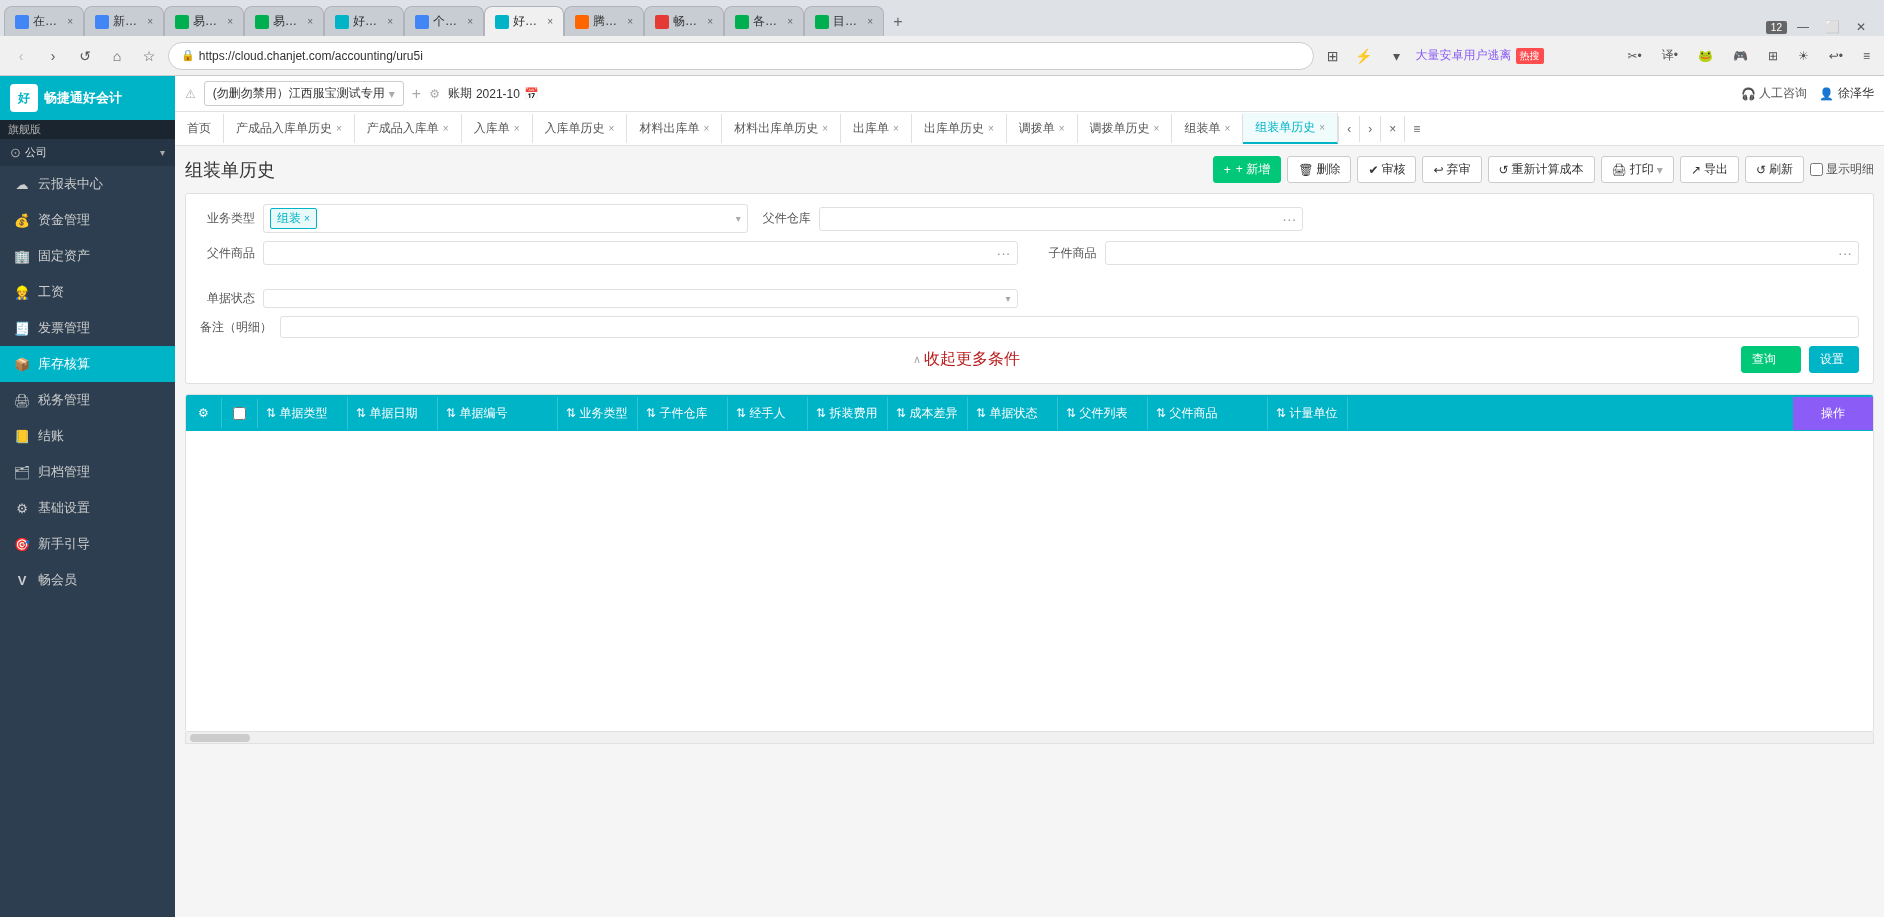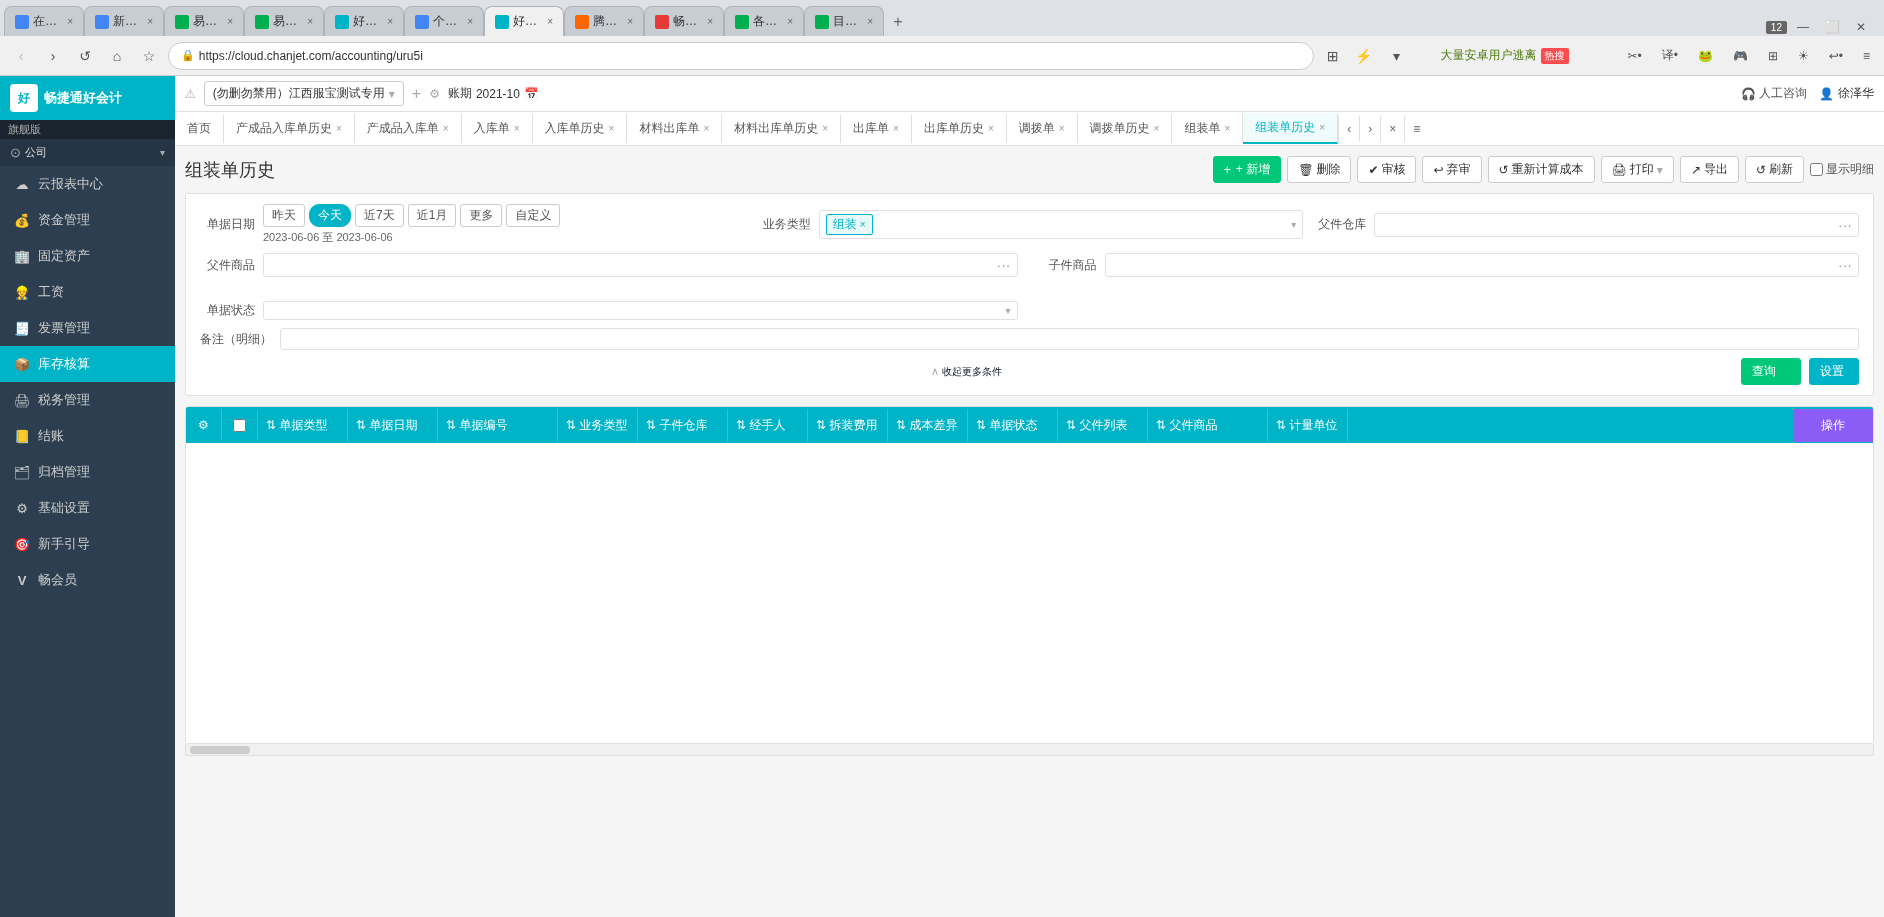--- a/index.html
+++ b/index.html
@@ -14,21 +14,21 @@
     .tab-close { margin-left: auto; color: #666; font-size: 10px; cursor: pointer; }
     .tab-new { width: 28px; height: 28px; display: flex; align-items: center; justify-content: center; font-size: 16px; color: #666; cursor: pointer; }
 
     .browser-toolbar { display: flex; align-items: center; height: 40px; background: #f0f0f0; padding: 0 8px; gap: 6px; border-bottom: 1px solid #ccc; }
     .nav-btn { width: 26px; height: 26px; border: none; background: transparent; cursor: pointer; color: #555; font-size: 14px; display: flex; align-items: center; justify-content: center; border-radius: 50%; }
     .nav-btn.disabled { color: #bbb; cursor: default; }
     .address-bar { flex: 1; height: 28px; border: 1px solid #ccc; border-radius: 14px; padding: 0 12px; font-size: 12px; background: white; display: flex; align-items: center; gap: 4px; }
     .address-bar-lock { color: #5a8a5a; font-size: 11px; }
     .address-text { color: #333; font-size: 12px; flex: 1; }
     .search-area { display: flex; align-items: center; gap: 4px; min-width: 200px; }
-    .search-text { font-size: 12px; color: #4d7c0f; margin-left: 25px; }
+    .search-text { font-size: 12px; color: #8b5cf6; }
     .hot-tag { background: #ff4d4f; color: white; font-size: 10px; padding: 1px 4px; border-radius: 2px; }
     .toolbar-icons { display: flex; align-items: center; gap: 8px; }
     .toolbar-icon-btn { padding: 2px 6px; font-size: 12px; color: #555; cursor: pointer; border-radius: 3px; }
 
     
     .app-container { display: flex; height: calc(917px - 76px); }
 
     
     .sidebar { width: 175px; background: #2c3e50; display: flex; flex-direction: column; flex-shrink: 0; }
     .sidebar-header { background: #00b4c8; padding: 8px 10px; display: flex; align-items: center; gap: 6px; }
@@ -398,36 +398,20 @@
             <input type="checkbox" style="">
             <span>显示明细</span>
           </label>
         </div>
       </div>
 
       <div class="filter-area">
 
         <div style="display:grid; grid-template-columns:1fr 1fr 1fr; gap:8px; margin-bottom:8px;">
 
-          <div class="filter-cell">
-            <span class="filter-cell-label">单据日期</span>
-            <div class="filter-cell-input">
-              <div class="date-buttons">
-                <button class="date-btn">昨天</button>
-                <button class="date-btn active">今天</button>
-                <button class="date-btn">近7天</button>
-                <button class="date-btn">近1月</button>
-                <button class="date-btn">更多</button>
-                <button class="date-btn">自定义</button>
-              </div>
-              <div style="margin-top:3px;">
-                <span style="font-size:11px;color:#666;">2023-06-06 至 2023-06-06</span>
-              </div>
-            </div>
-          </div>
 
           <div class="filter-cell">
             <span class="filter-cell-label">业务类型</span>
             <div class="filter-cell-input">
               <div style="display:flex; align-items:center; border:1px solid #e0e0e0; border-radius:3px; padding:3px 6px; flex:1; gap:4px;">
                 <span class="tag-item">
                   <span>组装</span>
                   <span class="tag-x">×</span>
                 </span>
                 <span style="flex:1;"></span>
@@ -481,21 +465,21 @@
         </div>
 
         <div style="display:flex; align-items:center; gap:8px; margin-bottom:8px;">
           <span class="filter-cell-label">备注（明细）</span>
           <input type="text" class="input-field" style="flex: 1 1 0%;">
         </div>
 
         <div style="display:flex; justify-content:flex-end; gap:8px; margin-top:4px;">
           <div style="flex:1; display:flex; justify-content:center; align-items:center; cursor:pointer;">
             <span style="color:#aaa; font-size:11px;">∧</span>
-            <span style="font-size:10px; color:#0f172a; margin-left:3px;">收起更多条件</span>
+            <span style="font-size:16px; color:#b91c1c; margin-left:3px;">收起更多条件</span>
           </div>
           <button class="btn btn-primary" style="min-width:60px;">
             <span>查询</span>
           </button>
           <button class="btn btn-setting" style="min-width:50px;">
             <span>设置</span>
           </button>
         </div>
       </div>
 

